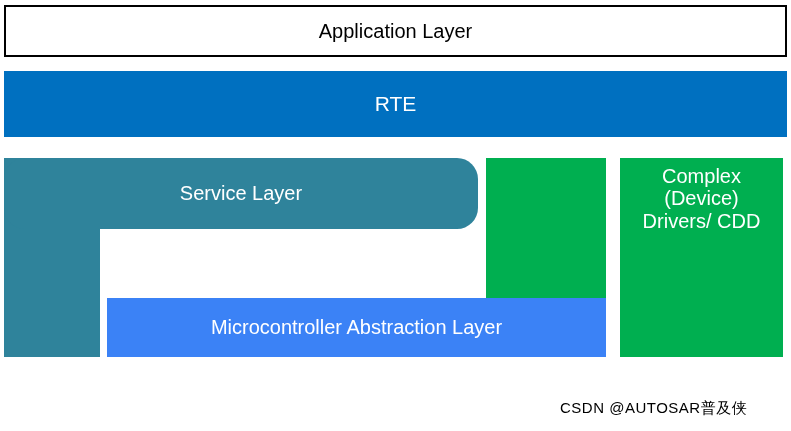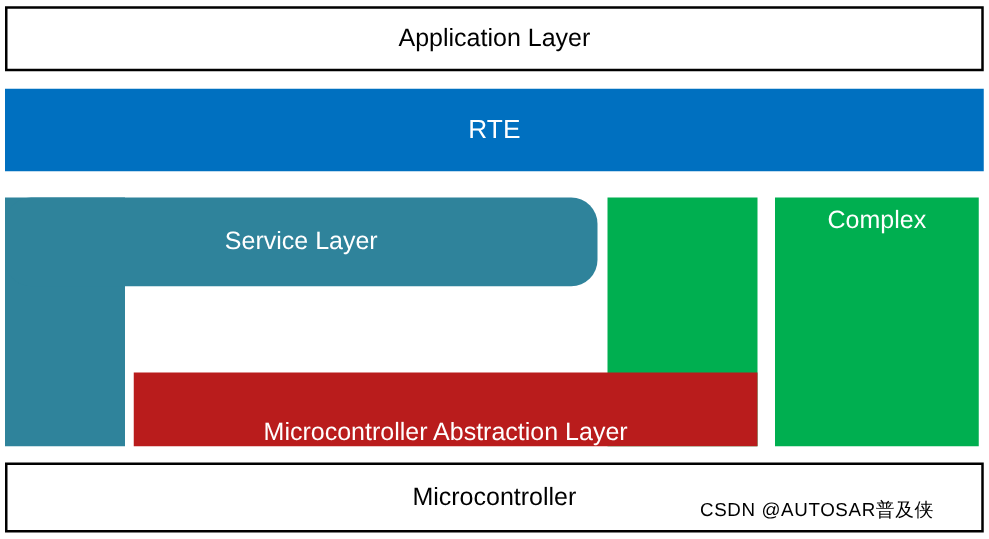--- a/index.html
+++ b/index.html
@@ -90,24 +90,23 @@
     background: #00AF50;
     color: #ffffff;
     font-size: 20px;
   }
 
   #mcal-layer {
     left: 107px;
     top: 298px;
     width: 499px;
     height: 59px;
-    background: #b91c1c;
+    background: #3b82f6;
     color: #ffffff;
     font-size: 20px;
-    align-items: flex-end;
   }
 
   #complex-drivers {
     left: 620px;
     top: 158px;
     width: 163px;
     height: 199px;
     background: #00AF50;
     color: #ffffff;
     font-size: 20px;
@@ -164,21 +163,20 @@
     <span>Service Layer</span>
   </div>
 
 
   <div class="blk" id="mcal-layer">
     <span>Microcontroller Abstraction Layer</span>
   </div>
 
   <div class="blk" id="complex-drivers">
     <span class="cd-line">Complex</span>
+    <span class="cd-line">(Device)</span>
+    <span class="cd-line">Drivers/ CDD</span>
   </div>
 
-  <div class="blk outline-box" id="microcontroller-layer">
-    <span>Microcontroller</span>
-  </div>
 
   <div id="watermark">CSDN @AUTOSAR普及侠</div>
 
 </div>
 
 </body></html>

